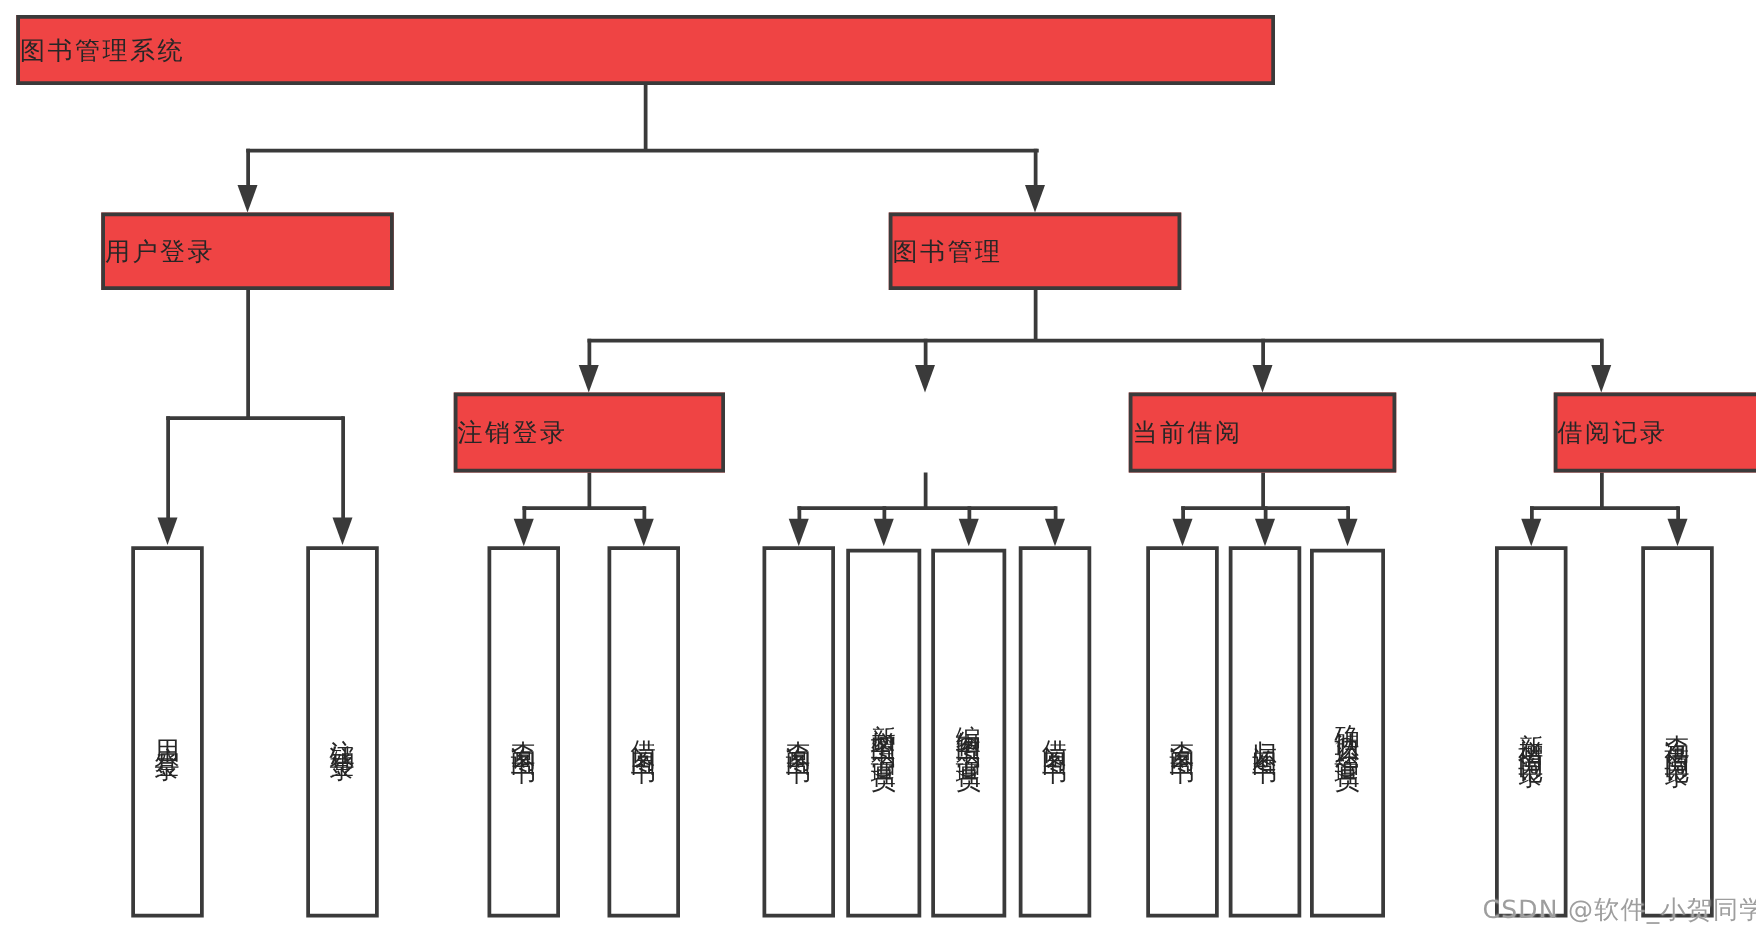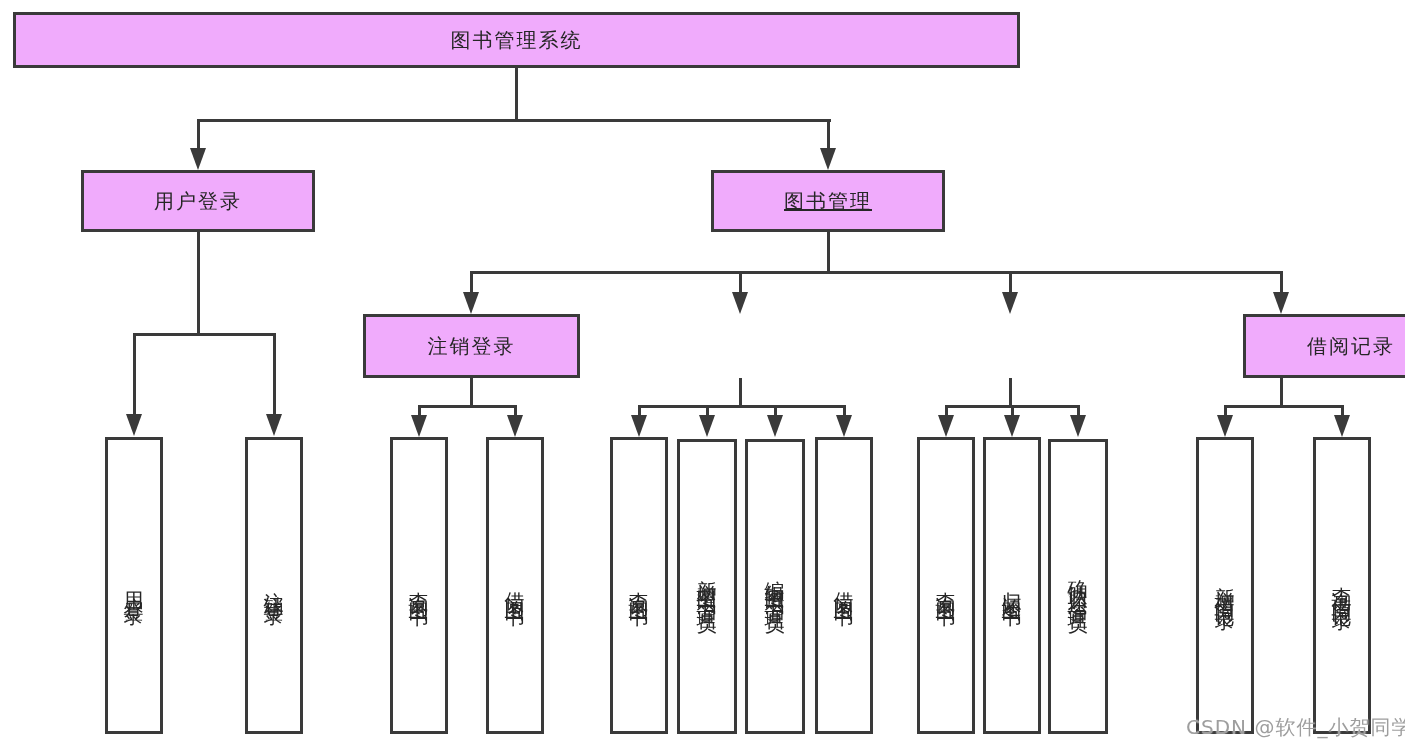--- a/index.html
+++ b/index.html
@@ -6,22 +6,22 @@
   #stage{
     position:relative;
     width:1405px;height:747px;
     background:#ffffff;
     font-family:"DejaVu Sans","Liberation Sans",sans-serif;
     overflow:hidden;
   }
   .box{
     position:absolute;
     border:3px solid #3a3a3a;
-    background:#f0abfc;
-    display:flex;align-items:center;justify-content:center;
+    background:#ef4444;
+    display:flex;align-items:center;justify-content:flex-start;
     box-sizing:border-box;
     color:#262626;
     font-size:20px;
     letter-spacing:2px;
     z-index:2;
   }
   .vbox{
     position:absolute;
     border:3px solid #3a3a3a;
     background:#ffffff;
@@ -69,21 +69,21 @@
   <div class="vline" style="left:515px;top:68px;height:52px;"></div>
   <div class="hline" style="left:197px;top:119px;width:634px;"></div>
   <div class="vline" style="left:197px;top:119px;height:30px;"></div>
   <div class="ahead" style="left:190px;top:148px;"></div>
   <div class="vline" style="left:827px;top:119px;height:30px;"></div>
   <div class="ahead" style="left:820px;top:148px;"></div>
 
   <div class="box" style="left:81px;top:170px;width:234px;height:62px;">
     <span>用户登录</span>
   </div>
-  <div class="box" style="left:711px;top:170px;width:234px;height:62px;text-decoration:underline;">
+  <div class="box" style="left:711px;top:170px;width:234px;height:62px;">
     <span>图书管理</span>
   </div>
 
   <div class="vline" style="left:197px;top:232px;height:103px;"></div>
   <div class="hline" style="left:133px;top:333px;width:142px;"></div>
   <div class="vline" style="left:133px;top:333px;height:82px;"></div>
   <div class="ahead" style="left:126px;top:414px;"></div>
   <div class="vline" style="left:273px;top:333px;height:82px;"></div>
   <div class="ahead" style="left:266px;top:414px;"></div>
 
@@ -93,20 +93,23 @@
   <div class="ahead" style="left:463px;top:292px;"></div>
   <div class="vline" style="left:739px;top:271px;height:22px;"></div>
   <div class="ahead" style="left:732px;top:292px;"></div>
   <div class="vline" style="left:1009px;top:271px;height:22px;"></div>
   <div class="ahead" style="left:1002px;top:292px;"></div>
   <div class="vline" style="left:1280px;top:271px;height:22px;"></div>
   <div class="ahead" style="left:1273px;top:292px;"></div>
 
   <div class="box" style="left:363px;top:314px;width:217px;height:64px;">
     <span>注销登录</span>
+  </div>
+  <div class="box" style="left:903px;top:314px;width:214px;height:64px;">
+    <span>当前借阅</span>
   </div>
   <div class="box" style="left:1243px;top:314px;width:216px;height:64px;">
     <span>借阅记录</span>
   </div>
 
   <div class="vline" style="left:470px;top:378px;height:29px;"></div>
   <div class="hline" style="left:418px;top:405px;width:98px;"></div>
   <div class="vline" style="left:418px;top:405px;height:11px;"></div>
   <div class="ahead" style="left:411px;top:415px;"></div>
   <div class="vline" style="left:514px;top:405px;height:11px;"></div>

